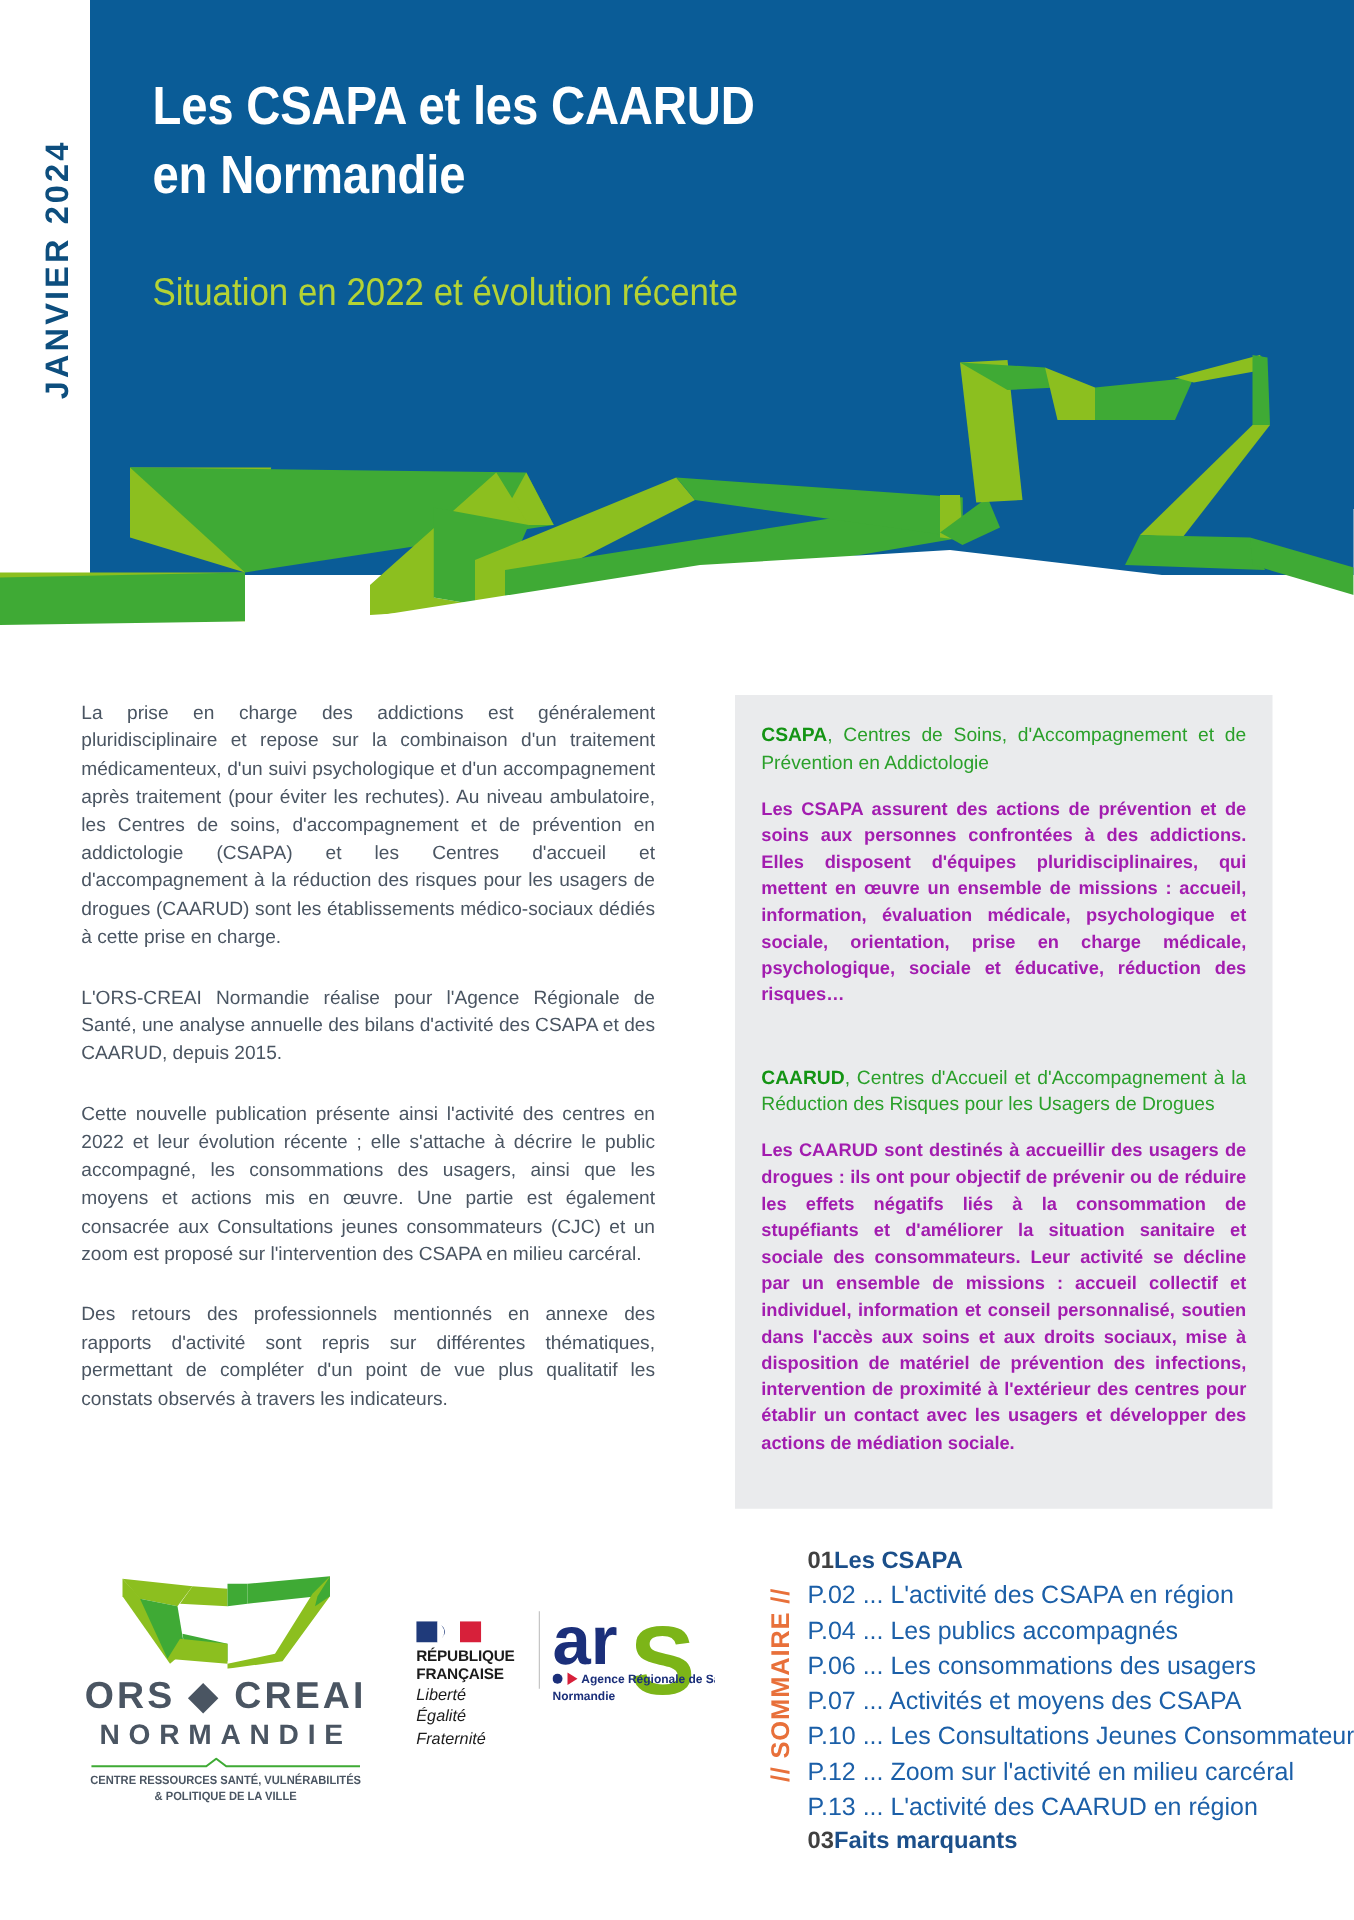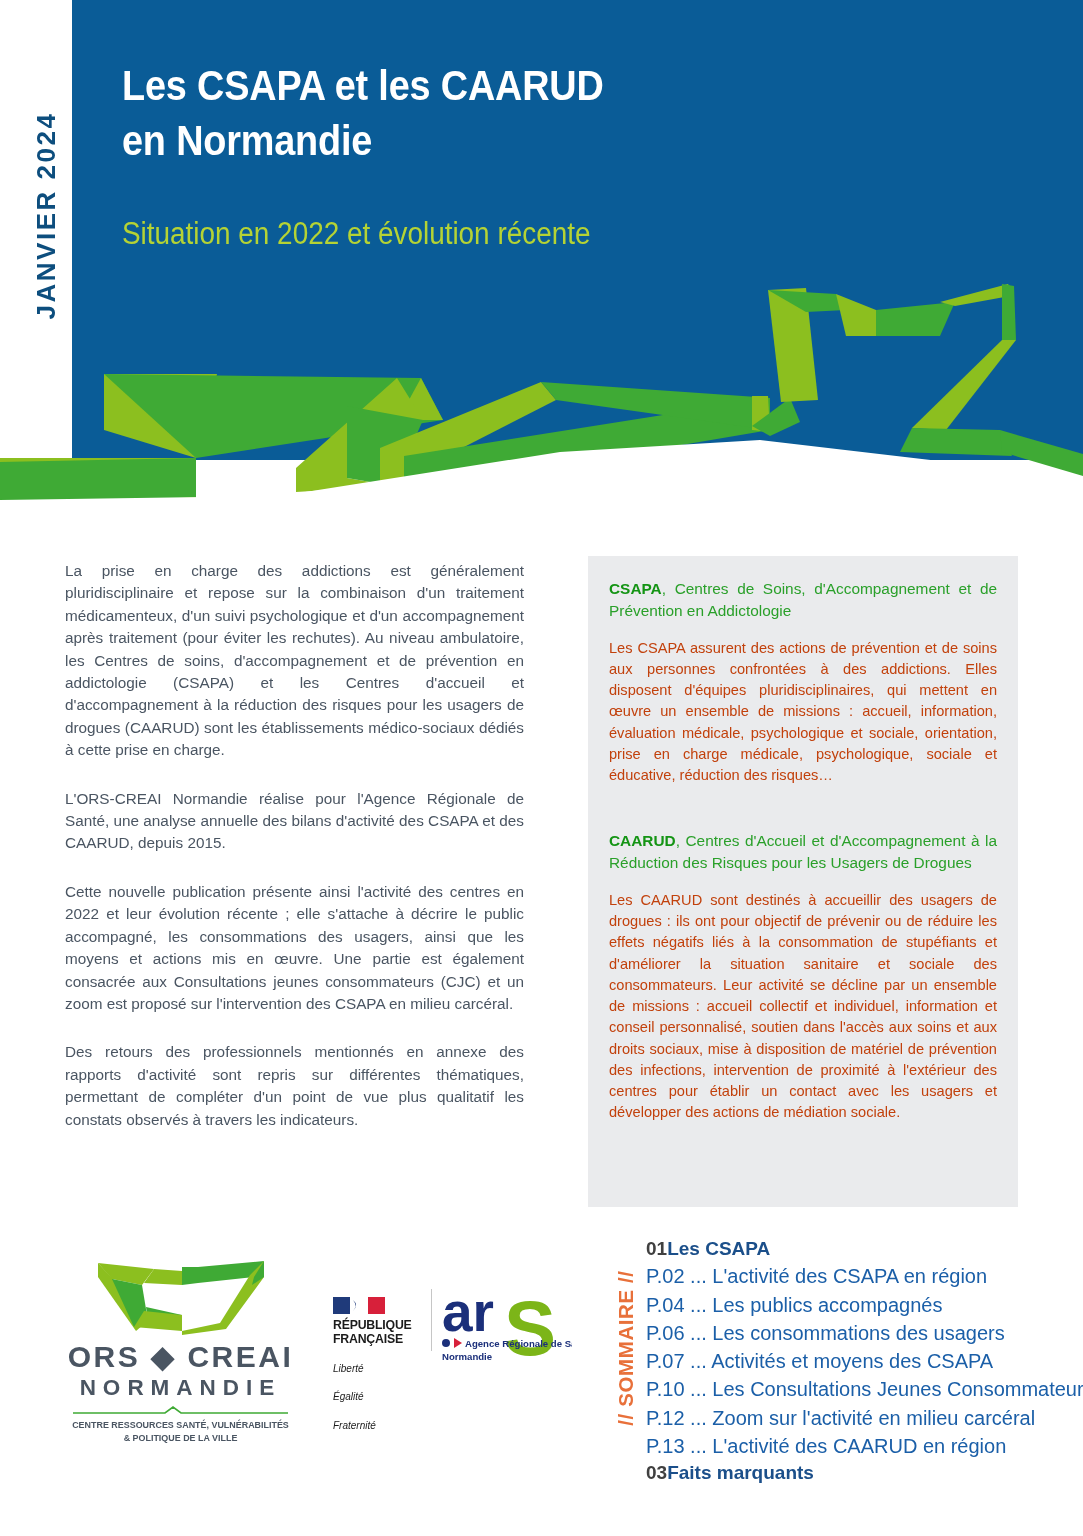--- a/index.html
+++ b/index.html
@@ -79,23 +79,24 @@
   .gb-head{
     font-size:15.4px;line-height:1.42;
     color:#2aa02a;
     margin:0 0 16px 0;
     text-align:justify;
   }
   .gb-head b{color:#149414;font-weight:bold;}
   .gb-head.second{margin-top:44px;}
   .gb-text{
     font-size:14.6px;line-height:1.455;
-    color:#c2410c;
+    color:#a21caf;
     text-align:justify;
     margin:0;
+    font-weight:bold;
   }
 
   
   .logos{position:absolute;left:45px;top:1255px;width:520px;height:240px;}
   .ors-logo{position:absolute;left:8px;top:0;width:255px;text-align:center;}
   .ors-mark{width:190px;height:80px;display:block;margin:0 auto 6px auto;}
   .ors-name{
     font-size:30px;font-weight:bold;color:#4a5562;letter-spacing:2.5px;
     line-height:1.06;white-space:nowrap;
   }
@@ -105,21 +106,21 @@
   }
   .ors-rule{width:215px;height:9px;display:block;margin:3px auto 4px auto;}
   .ors-tag{
     font-size:9.6px;font-weight:bold;color:#4a5562;line-height:1.32;
     transform:scaleX(0.93);transform-origin:center;
   }
 
   .rf-logo{position:absolute;left:288px;top:42px;width:94px;}
   .rf-flag{width:52px;height:17px;display:block;margin-bottom:5px;}
   .rf-name{font-size:12.3px;font-weight:bold;color:#1b1b1b;line-height:1.12;letter-spacing:-0.2px;}
-  .rf-motto{font-size:10px;font-style:italic;color:#1b1b1b;line-height:1.28;margin-top:16px;}
+  .rf-motto{font-size:13px;font-style:italic;color:#1b1b1b;line-height:1.28;margin-top:1px;}
   .rf-divider{position:absolute;left:386px;top:34px;width:1px;height:62px;background:#c6c6c6;}
 
   .ars-logo{position:absolute;left:397px;top:28px;width:130px;height:85px;}
 
   
   .sommaire{position:absolute;left:588px;top:1232px;width:430px;height:250px;}
   .sommaire-label{
     position:absolute;
     left:-75px;top:104px;
     width:225px;

